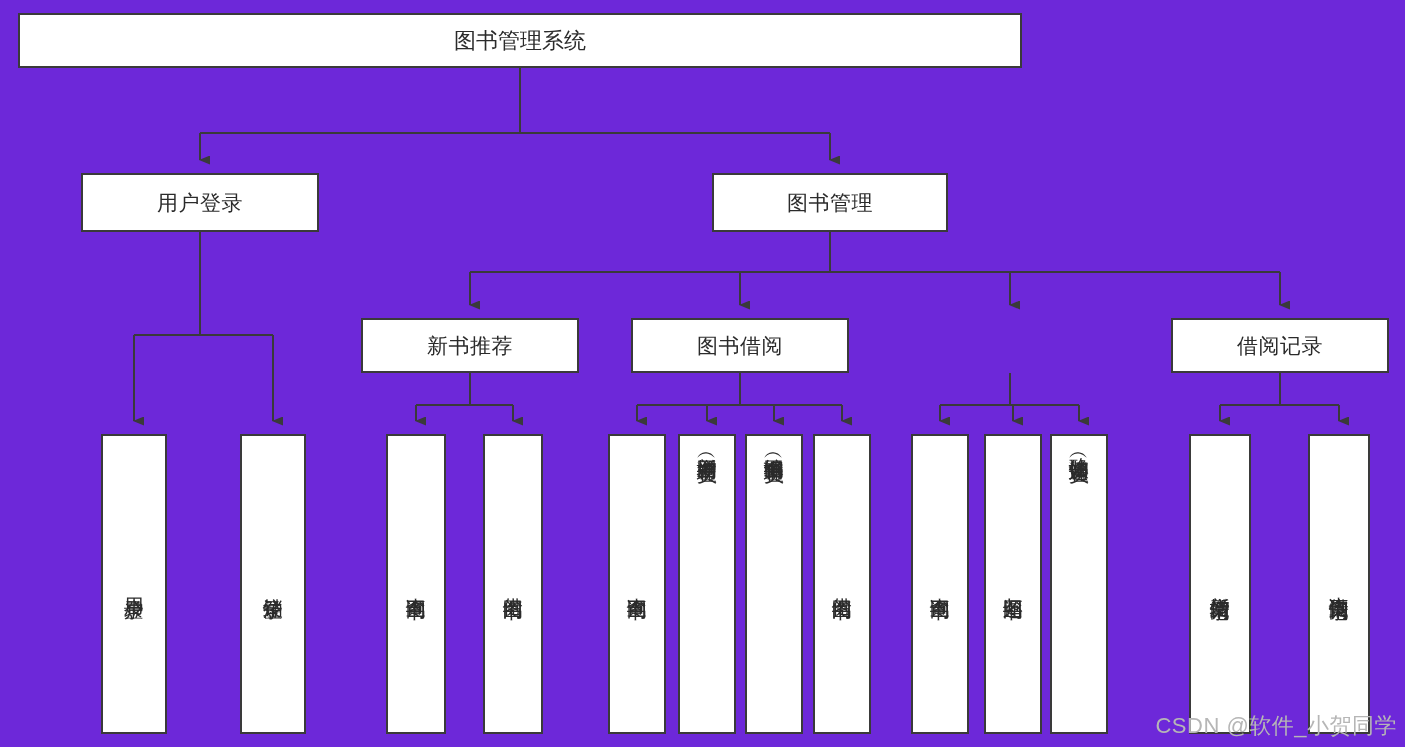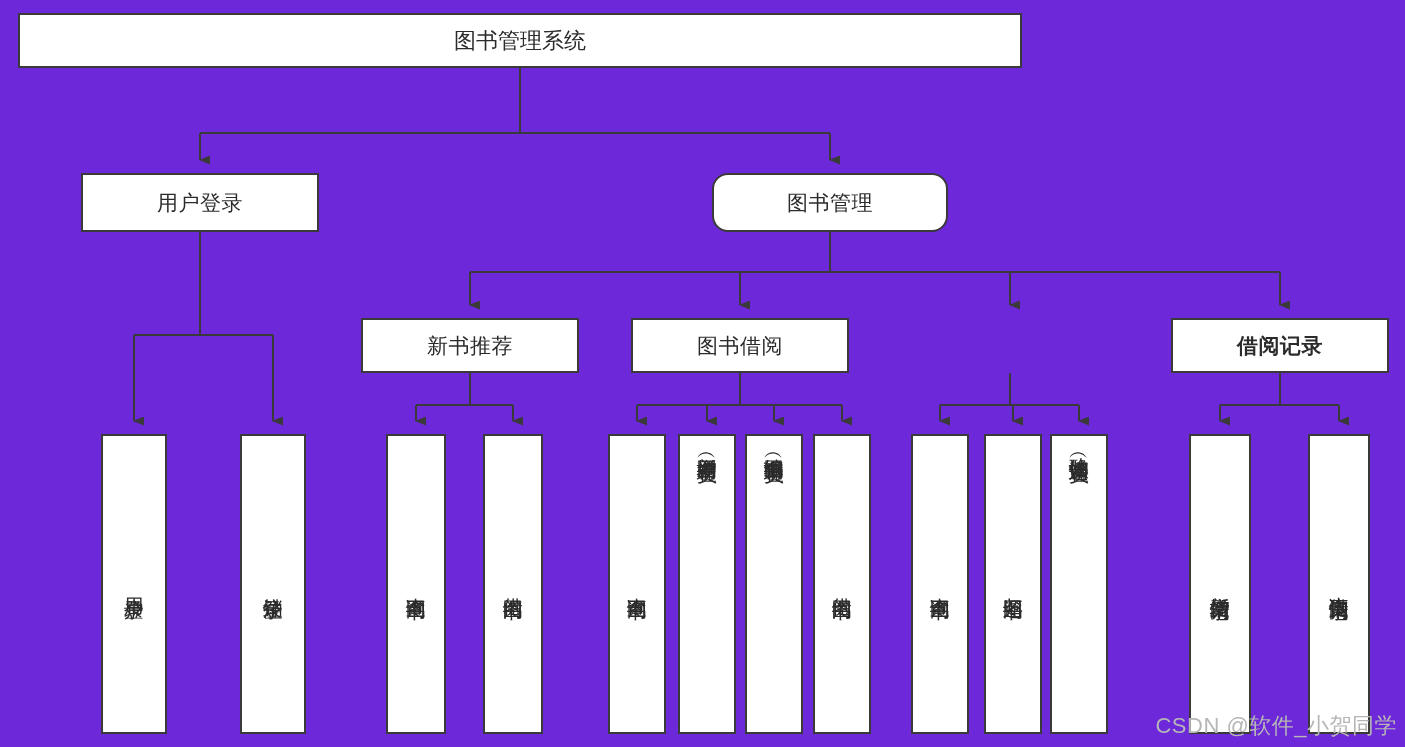--- a/index.html
+++ b/index.html
@@ -129,31 +129,31 @@
     </g>
   </svg>
 
   <div class="node node-root" style="left: 18px; top: 13px; width: 1004px; height: 55px;">
     <span class="hlabel">图书管理系统</span>
   </div>
 
   <div class="node node-h" style="left: 81px; top: 173px; width: 238px; height: 59px;">
     <span class="hlabel">用户登录</span>
   </div>
-  <div class="node node-h" style="left: 712px; top: 173px; width: 236px; height: 59px; border-radius: 16px;">
+  <div class="node node-h" style="left: 712px; top: 173px; width: 236px; height: 59px;">
     <span class="hlabel">图书管理</span>
   </div>
 
   <div class="node node-h" style="left: 361px; top: 318px; width: 218px; height: 55px;">
     <span class="hlabel">新书推荐</span>
   </div>
   <div class="node node-h" style="left: 631px; top: 318px; width: 218px; height: 55px;">
     <span class="hlabel">图书借阅</span>
   </div>
-  <div class="node node-h" style="left: 1171px; top: 318px; width: 218px; height: 55px; font-weight: bold;">
+  <div class="node node-h" style="left: 1171px; top: 318px; width: 218px; height: 55px;">
     <span class="hlabel">借阅记录</span>
   </div>
 
   <div class="node node-leaf leaf-center" style="left: 101px; top: 434px; width: 66px; height: 300px;">
     <span class="vlabel">用户登录</span>
   </div>
   <div class="node node-leaf leaf-center" style="left: 240px; top: 434px; width: 66px; height: 300px;">
     <span class="vlabel">注销登录</span>
   </div>
   <div class="node node-leaf leaf-center" style="left: 386px; top: 434px; width: 60px; height: 300px;">

